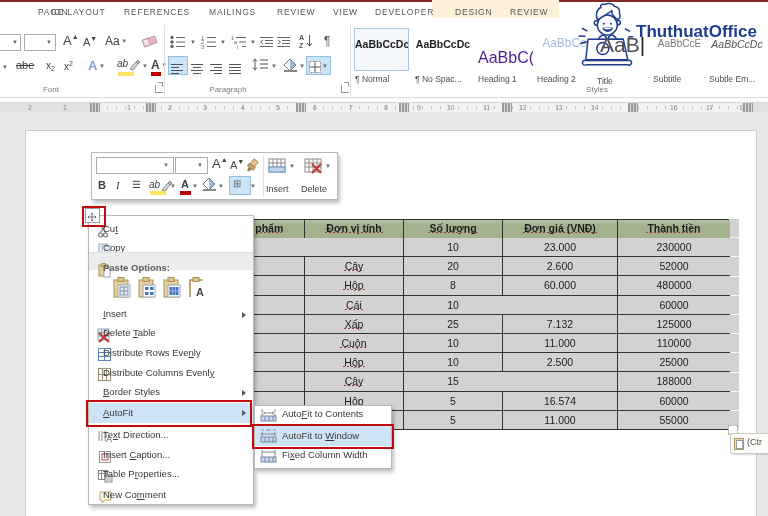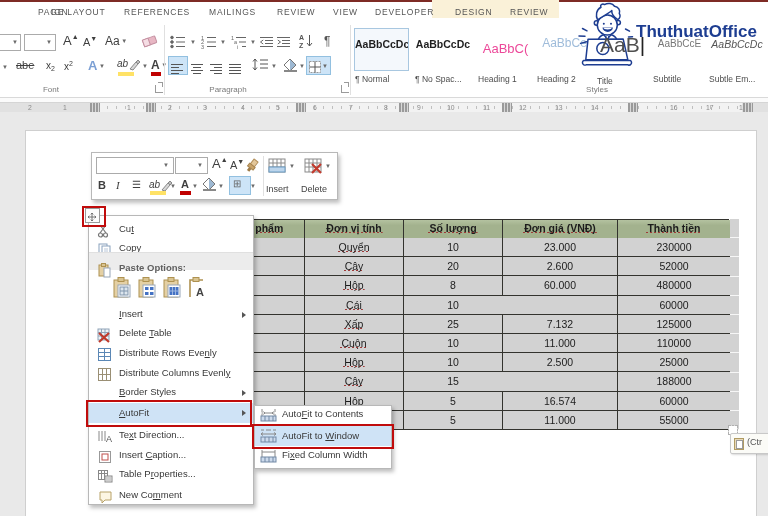--- a/index.html
+++ b/index.html
@@ -34,21 +34,21 @@
   
   #docarea{left:0;top:112px;width:768px;height:404px;background:#e9e9e9;}
   #page{position:absolute;left:25px;top:18px;width:730px;height:386px;background:#fff;border:1px solid #cfcfcf;border-bottom:none;}
   
   .trow{position:absolute;left:0;width:632px;}
   .cell{position:absolute;top:0;bottom:0;border-left:1px solid #33332e;box-sizing:border-box;
         text-align:center;color:#1c1c1c;}
   
   .menu{position:absolute;background:#fff;border:1px solid #b8b8b8;box-shadow:2px 3px 4px rgba(0,0,0,.25);}
   .mi{position:absolute;left:0;width:100%;font-size:9.5px;color:#383838;}
-  .mi .txt{position:absolute;left:30px;top:0;}
+  .mi .txt{position:absolute;left:14px;top:0;}
   .mi .ico{position:absolute;left:8px;top:0;width:16px;height:16px;}
   .arrow{position:absolute;right:7px;top:4px;width:0;height:0;border-left:4px solid #555;border-top:3.5px solid transparent;border-bottom:3.5px solid transparent;}
   .redbox{position:absolute;border:2px solid #c00c0c;background:transparent;}
   .hl{background:#cfe3f6;}
   .sq{background-image:repeating-linear-gradient(90deg,#9e3a38 0 2px,transparent 2px 4px);background-size:100% 1px;background-position:center bottom 1px;background-repeat:no-repeat;}
 </style>
 </head>
 <body>
 <div id="root">
   <div class="abs" id="topline"></div>
@@ -195,21 +195,21 @@
 
     <div class="chip" style="left:354px;width:55px;border:1px solid #a8c7e0;background:#f4f8fc;">
       <div class="chipsample" style="font-weight:bold;">AaBbCcDc</div>
         <div class="chipname">¶ Normal</div>
       </div>
     <div class="chip" style="left:414px;width:58px;">
       <div class="chipsample" style="font-weight:bold;">AaBbCcDc</div>
         <div class="chipname">¶ No Spac...</div>
       </div>
     <div class="chip" style="left:477px;width:57px;">
-      <div class="chipsample" style="color:#ec4899;font-size:13px;top:12px;">AaBbC(</div>
+      <div class="chipsample" style="color:#4c1d95;font-size:16px;top:20px;">AaBbC(</div>
         <div class="chipname">Heading 1</div>
       </div>
     <div class="chip" style="left:536px;width:57px;">
       <div class="chipsample" style="color:#9fbcda;font-size:12px;top:7px;">AaBbCe</div>
         <div class="chipname">Heading 2</div>
       </div>
     <div class="chip" style="left:596px;width:55px;">
       <div class="chipname" style="top:31px;">Title</div>
       </div>
     <div class="chip" style="left:652px;width:55px;">
@@ -267,21 +267,20 @@
         <div class="cell" style="left:63px;width:143px;line-height:17px;"><span class="sq" style="padding:0 1px;margin-left:30px;">Tên sản phẩm</span></div>
         <div class="cell" style="left:206px;width:99px;line-height:17px;"><span class="sq" style="padding:0 1px;">Đơn vị tính</span></div>
         <div class="cell" style="left:305px;width:99px;line-height:17px;"><span class="sq" style="padding:0 1px;">Số lượng</span></div>
         <div class="cell" style="left:404px;width:115px;line-height:17px;"><span class="sq" style="padding:0 1px;">Đơn giá (VNĐ)</span></div>
         <div class="cell" style="left:519px;width:113px;line-height:17px;"><span class="sq" style="padding:0 1px;">Thành tiền</span></div>
       </div>
       <div id="tbody">
           <div class="trow" style="top:18px;height:19.2px;background:#d2d2d2;border-bottom:1px solid #33332e;box-sizing:border-box;font-size:10.5px;">
             <div class="cell" style="left:0;width:63px;border-left:none;"></div>
             <div class="cell" style="left:63px;width:143px;"></div>
-            <div class="cell" style="left:206px;width:99px;line-height:18px;"><span class="sq" style="padding:0 1px;">Quyển</span></div>
             <div class="cell" style="left:305px;width:99px;line-height:18px;">10</div>
             <div class="cell" style="left:404px;width:115px;line-height:18px;">23.000</div>
             <div class="cell" style="left:519px;width:113px;line-height:18px;">230000</div>
           </div>
           <div class="trow" style="top:37.2px;height:19.2px;background:#d2d2d2;border-bottom:1px solid #33332e;box-sizing:border-box;font-size:10.5px;">
             <div class="cell" style="left:0;width:63px;border-left:none;"></div>
             <div class="cell" style="left:63px;width:143px;"></div>
             <div class="cell" style="left:206px;width:99px;line-height:18px;"><span class="sq" style="padding:0 1px;">Cây</span></div>
             <div class="cell" style="left:305px;width:99px;line-height:18px;">20</div>
             <div class="cell" style="left:404px;width:115px;line-height:18px;">2.600</div>

